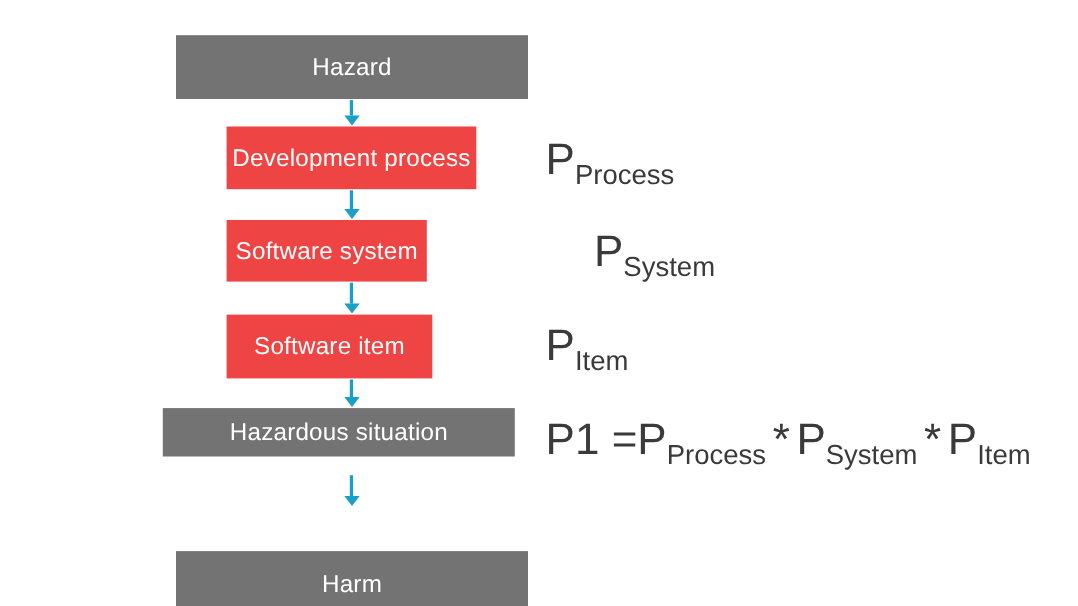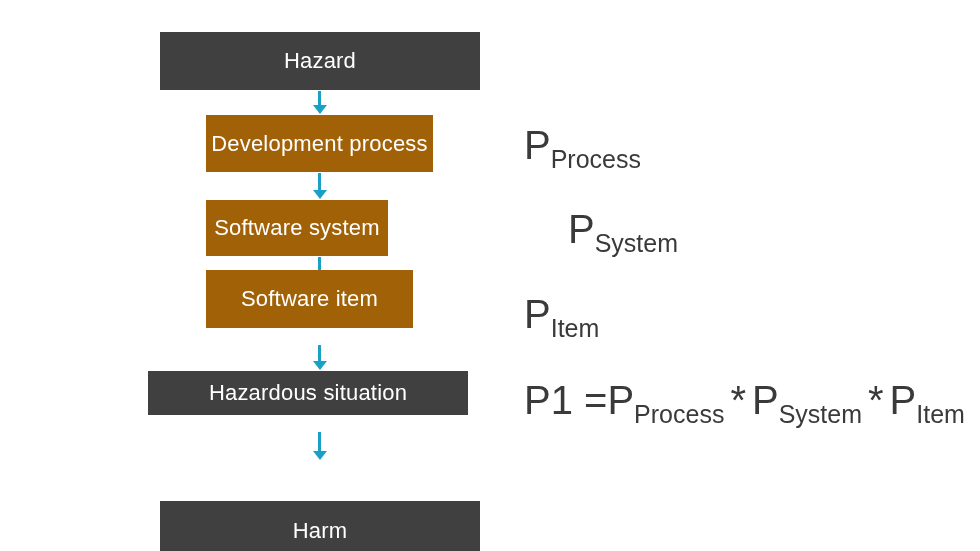--- a/index.html
+++ b/index.html
@@ -17,27 +17,27 @@
   }
   .node {
     position: absolute;
     display: flex;
     align-items: center;
     justify-content: center;
     color: #ffffff;
     font-size: 22px;
     letter-spacing: 0.2px;
   }
-  .node.teal { background: #404040; }
-  .node.gray { background: #a16207; }
+  .node.teal { background: #737373; }
+  .node.gray { background: #ef4444; }
 
   .n-hazard      { left: 160px; top: 32px;  width: 320px; height: 58px; }
   .n-dev         { left: 206px; top: 115px; width: 227px; height: 57px; }
   .n-swsys       { left: 206px; top: 200px; width: 182px; height: 56px; }
-  .n-switem      { left: 206px; top: 270px; width: 207px; height: 58px; }
+  .n-switem      { left: 206px; top: 286px; width: 187px; height: 58px; }
   .n-hazsit      { left: 148px; top: 371px; width: 320px; height: 44px; }
   .n-harm        { left: 160px; top: 461px; width: 320px; height: 59px; margin-top: 40px; }
 
   .arrow {
     position: absolute;
     left: 318px;
     width: 3px;
     background: #1A9FC7;
   }
   .arrow::after {
@@ -53,21 +53,21 @@
     border-top: 9px solid #1A9FC7;
   }
   .a1 { top: 91px;  height: 14px; }
   .a2 { top: 173px; height: 17px; }
   .a3 { top: 257px; height: 19px; }
   .a4 { top: 345px; height: 16px; }
   .a5 { top: 432px; height: 19px; }
 
   .plabel {
     position: absolute;
-    left: 524px;
+    left: 496px;
     color: #3A3A3A;
     font-size: 40px;
     white-space: nowrap;
     line-height: 1;
   }
   .plabel sub {
     font-size: 25px;
     line-height: 1;
     vertical-align: baseline;
     position: relative;

